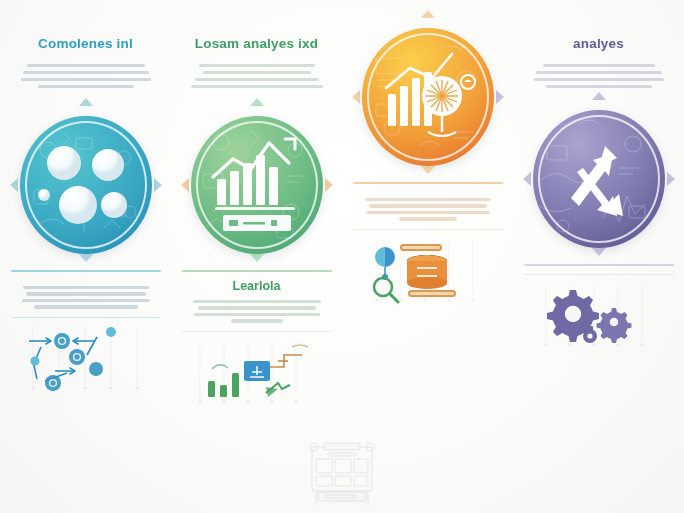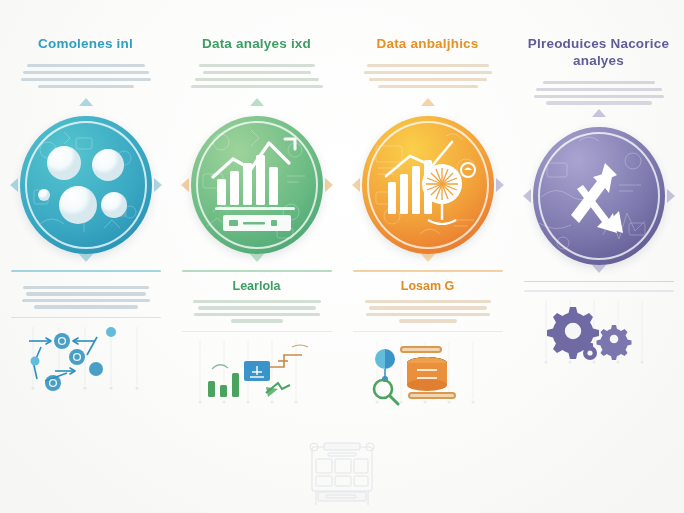--- a/index.html
+++ b/index.html
@@ -182,21 +182,21 @@
             <circle cx="51" cy="16" r="3.4"></circle>
               <circle cx="66" cy="32" r="3.4"></circle>
             <circle cx="42" cy="58" r="3.4"></circle>
           </g>
         </svg>
       </div>
     </div>
 
     <div class="col">
       <div class="head">
-        <div class="h-title" style="color:#3d9e63">Data analyes ixd</div>
+        <div class="h-title" style="color:#3d9e63">Losam analyes ixd</div>
         <div class="h-body">
           <div class="tl" style="width:116px;background:#a9bfae"></div>
           <div class="tl" style="width:108px;background:#a9bfae"></div>
           <div class="tl" style="width:124px;background:#a9bfae"></div>
           <div class="tl" style="width:132px;background:#a9bfae"></div>
         </div>
       </div>
 
       <div class="arw down" style="position:relative;margin-top:10px;border-top:8px solid #7ec694;transform:rotate(180deg)"></div>
 
@@ -287,29 +287,20 @@
           <path d="M96 22 h10" stroke="#c88a4a" stroke-width="1.6"></path>
           <path d="M84 54 l12 -10 l4 6 l8 -4" stroke="#4aa35f" stroke-width="2" fill="none"></path>
           <path d="M86 58 l10 -8 l-12 -2 z" fill="#4aa35f" opacity=".8"></path>
           <path d="M30 30 q8 -8 16 -1" stroke="#8fb8a2" stroke-width="1.3" fill="none"></path>
           <path d="M110 8 q8 -4 16 0" stroke="#c9a86a" stroke-width="1.2" fill="none"></path>
         </svg>
       </div>
     </div>
 
     <div class="col">
-      <div class="head">
-        <div class="h-title" style="color:#e79024">Data anbaljhics</div>
-        <div class="h-body">
-          <div class="tl" style="width:122px;background:#d8bb95"></div>
-          <div class="tl" style="width:128px;background:#d8bb95"></div>
-          <div class="tl" style="width:118px;background:#d8bb95"></div>
-          <div class="tl" style="width:100px;background:#d8bb95"></div>
-        </div>
-      </div>
 
       <div class="arw down" style="position:relative;margin-top:10px;border-top:8px solid #efb163;transform:rotate(180deg)"></div>
 
       <div class="circ-wrap">
         <div class="arw right" style="left:-3px;top:66px;border-right:8px solid #efb163"></div>
         <div class="arw right" style="right:-3px;top:66px;border-left:8px solid #9b97c4"></div>
 
         <div class="circ" style="background:radial-gradient(circle at 38% 24%, #fbcf4a 0%, #f2a23a 52%, #e4642a 100%)">
           <div class="ring"></div>
           <svg class="doodle" viewBox="0 0 132 138">
@@ -348,21 +339,20 @@
             <circle cx="92" cy="34" r="7" fill="none" stroke="#ffffff" stroke-width="2"></circle>
             <path d="M88 34 q4 -5 8 0" fill="#ffffff"></path>
           </svg>
         </div>
         <div class="arw down" style="left:50%;margin-left:-7px;bottom:-4px;border-top:8px solid #efb163"></div>
       </div>
 
       <div class="rule" style="background:#e9ab58;margin-top:12px"></div>
 
       <div class="low">
-        <div class="l-title" style="color:#e08a22">Losam G</div>
         <div class="l-body">
           <div class="tl" style="width:126px;background:#d8bb95"></div>
           <div class="tl" style="width:118px;background:#d8bb95"></div>
           <div class="tl" style="width:124px;background:#d8bb95"></div>
           <div class="tl" style="width:58px;background:#d8bb95"></div>
         </div>
       </div>
       <div class="rule2" style="background:#eccb9c"></div>
 
       <div class="panel">
@@ -406,21 +396,20 @@
           <g fill="none" stroke="#d89a52" stroke-width="2">
             <rect x="48" y="8" width="40" height="5" rx="2.5" fill="#f3d6b0" stroke="#d89a52"></rect>
             <rect x="56" y="54" width="46" height="5" rx="2.5" fill="#f3d6b0" stroke="#d89a52"></rect>
           </g>
         </svg>
       </div>
     </div>
 
     <div class="col">
       <div class="head">
-        <div class="h-title" style="color:#5f5c99">Plreoduices Nacorice</div>
         <div class="h-title" style="color:#5f5c99">analyes</div>
         <div class="h-body">
           <div class="tl" style="width:112px;background:#b4b0c6"></div>
           <div class="tl" style="width:126px;background:#b4b0c6"></div>
           <div class="tl" style="width:130px;background:#b4b0c6"></div>
           <div class="tl" style="width:106px;background:#b4b0c6"></div>
         </div>
       </div>
 
       <div class="arw down" style="position:relative;margin-top:4px;border-top:8px solid #9b97c4;transform:rotate(180deg)"></div>

